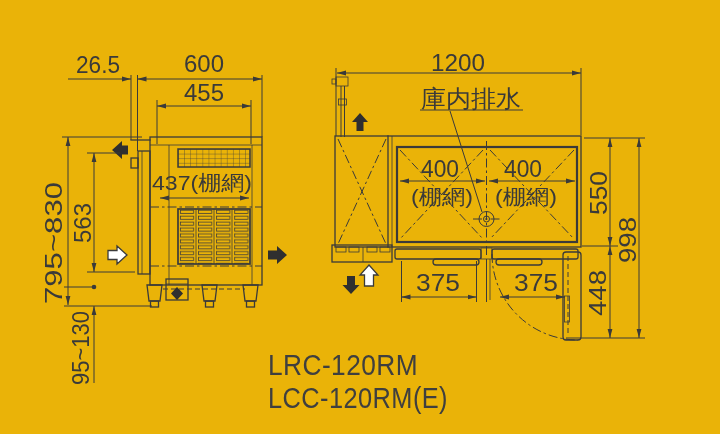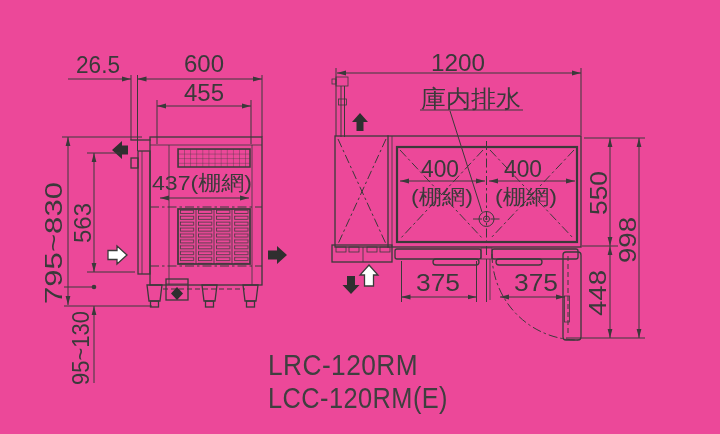--- a/index.html
+++ b/index.html
@@ -1,16 +1,16 @@
 <!DOCTYPE html>
 <html><head>
 <meta charset="utf-8">
 <style>
   html,body{margin:0;padding:0;background:#ffffff;}
-  .canvas{position:relative;width:720px;height:434px;background:#ec4899;overflow:hidden;}
+  .canvas{position:relative;width:720px;height:434px;background:#eab308;overflow:hidden;}
   svg{display:block;}
   .o{stroke:#3a3a3a;fill:none;stroke-width:1.3;stroke-linecap:square;}
   .o2{stroke:#3a3a3a;fill:none;stroke-width:2.2;}
   .o3{stroke:#3a3a3a;fill:none;stroke-width:0.8;}
   .d{stroke:#3a3a3a;fill:none;stroke-width:1;}
   .cl{stroke:#3a3a3a;fill:none;stroke-width:1;stroke-dasharray:9 3 2.5 3;}
   .dash{stroke:#3a3a3a;fill:none;stroke-width:1;stroke-dasharray:5 3;}
   .blk{fill:#2f2f2f;stroke:none;}
   .wh{fill:#ffffff;stroke:#3a3a3a;stroke-width:1.3;stroke-linejoin:miter;}
   .t{font-family:"Liberation Sans","DejaVu Sans",sans-serif;fill:#3a3a3a;}

